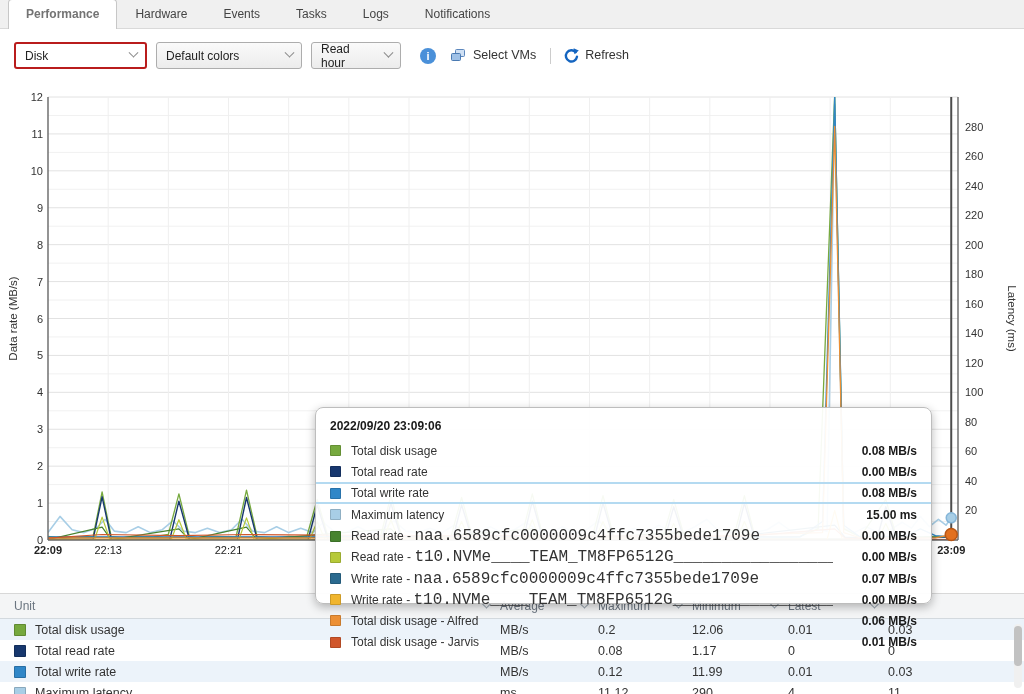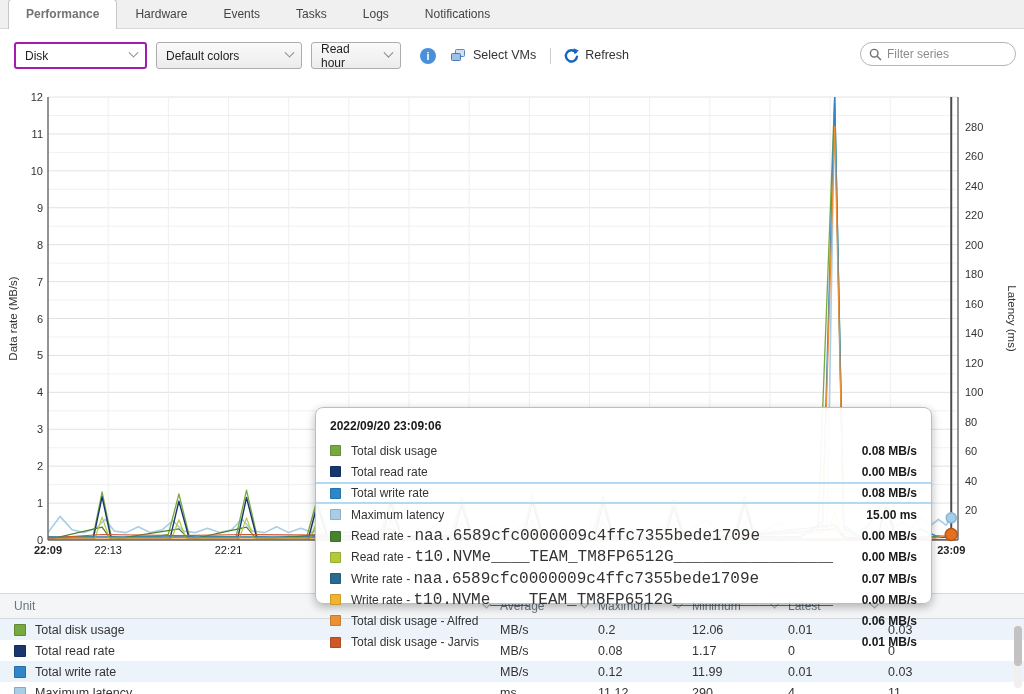--- a/index.html
+++ b/index.html
@@ -8,21 +8,21 @@
 
   
   .tabbar { position:absolute; top:0; left:0; width:1024px; height:29px; background:#f0f0f0; border-bottom:1px solid #d9d9d9; display:flex; align-items:flex-end; padding-left:8px; }
   .tab { padding:7px 17px 8px; font-size:12px; color:#444; cursor:default; border:1px solid transparent; border-bottom:none; border-radius:4px 4px 0 0; position:relative; top:1px; }
   .tab.active { background:#fff; border-color:#c7c7c7; color:#737373; font-weight:bold; }
 
   
   .toolbar { position:absolute; top:30px; left:0; width:1024px; height:50px; background:#fff; }
   .toolbar .controls { position:absolute; left:14px; top:12px; display:flex; align-items:center; }
   .sel { height:27px; display:flex; align-items:center; justify-content:space-between; padding:0 8px 0 9px; border:1px solid #adadad; border-radius:3px; background:linear-gradient(#fafafa,#ececec); font-size:12px; color:#222; margin-right:9px; }
-  .sel.focused { border:2px solid #a21caf; background:#fff; }
+  .sel.focused { border:2px solid #b91c1c; background:#fff; }
   .chev { width:7px; height:7px; border-right:1.4px solid #8a8a8a; border-bottom:1.4px solid #8a8a8a; transform:rotate(45deg) translate(-2px,-2px); margin-left:10px; }
   .info-icon { width:16px; height:16px; border-radius:50%; background:#4a90d9; color:#fff; font-weight:bold; font-size:11px; text-align:center; line-height:16px; margin:0 14px 0 10px; }
   .tool-btn { display:flex; align-items:flex-start; font-size:12.5px; color:#333; margin-right:12px; cursor:default; }
   .tool-btn svg { margin-right:6px; }
   .vsep { width:1px; height:16px; background:#ccc; margin:0 12px 0 2px; }
   .filter-box { position:absolute; right:8px; top:12px; width:156px; height:24px; border:1px solid #b5b5b5; border-radius:12px; background:#fff; display:flex; align-items:center; padding:0 8px; }
   .filter-box input { border:none; outline:none; width:118px; font-size:12px; color:#333; font-family:"Liberation Sans",sans-serif; background:transparent; }
   .filter-box input::placeholder { color:#8b8b8b; }
 
   
@@ -86,27 +86,20 @@
       <span>Select VMs</span>
     </div>
     <div class="vsep"></div>
     <div class="tool-btn">
       <svg width="16" height="16" viewBox="0 0 16 16">
         <path d="M12.7 4.2 A 5.6 5.6 0 1 0 14 8.6" fill="none" stroke="#1565c0" stroke-width="2.4" stroke-linecap="round"></path>
         <polygon points="10.6,0.2 15.8,2.6 11.4,6.2" fill="#1565c0"></polygon>
       </svg>
       <span>Refresh</span>
     </div>
-  </div>
-  <div class="filter-box">
-    <svg width="13" height="13" viewBox="0 0 13 13" style="margin-right:5px">
-      <circle cx="5.2" cy="5.2" r="3.8" fill="none" stroke="#707070" stroke-width="1.4"></circle>
-      <line x1="8.2" y1="8.2" x2="12" y2="12" stroke="#707070" stroke-width="1.4"></line>
-    </svg>
-    <input type="text" placeholder="Filter series" style="">
   </div>
 </div>
 
 <div class="chart-wrap">
   <svg id="chart-svg" width="1024" height="470" viewBox="0 0 1024 470">
       <clipPath id="plotclip">
         <rect x="48" y="12" width="910" height="443"></rect>
       </clipPath>
       <line x1="48" y1="436.5416666666667" x2="958" y2="436.5416666666667" stroke="#f1f1f1" stroke-width="1"></line>
       <line x1="48" y1="418.0833333333333" x2="958" y2="418.0833333333333" stroke="#e2e2e2" stroke-width="1"></line>

